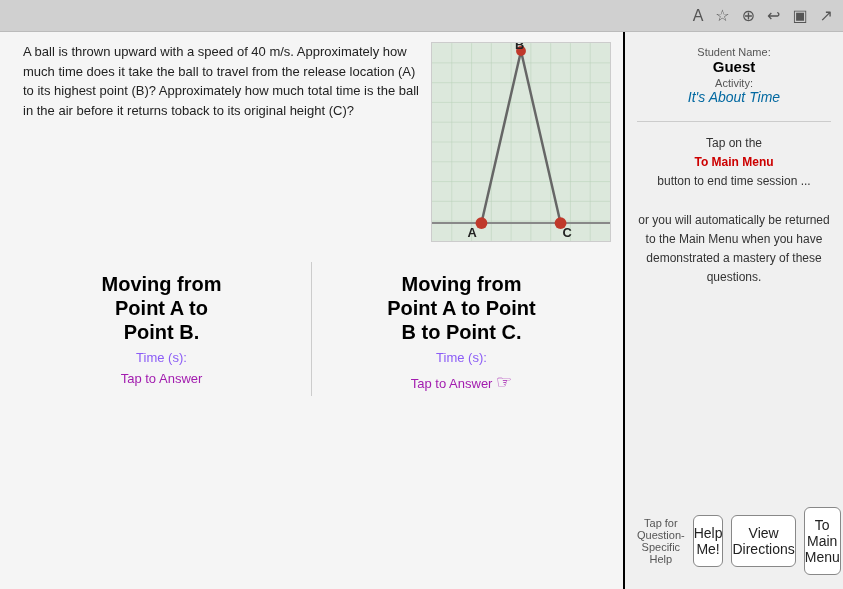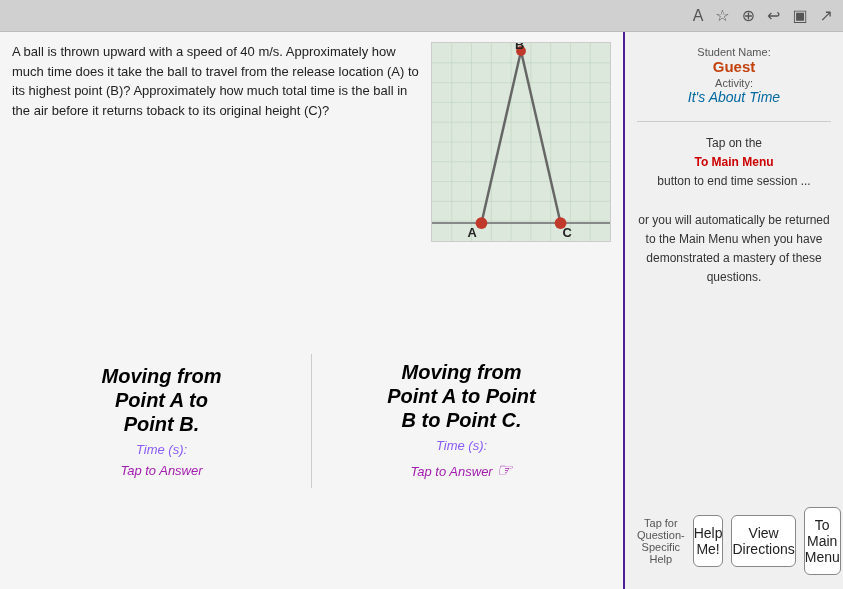--- a/index.html
+++ b/index.html
@@ -47,20 +47,21 @@
       flex: 1;
       display: flex;
       flex-direction: column;
       padding: 10px 12px;
     }
 
     .question-area {
       display: flex;
       gap: 12px;
       margin-bottom: 10px;
+      margin-left: 11px;
     }
 
     .question-text {
       flex: 1;
       font-size: 13px;
       line-height: 1.5;
       color: #222;
     }
 
     .diagram-container {
@@ -75,23 +76,22 @@
     .diagram-canvas {
       width: 100%;
       height: 100%;
     }
 
     
     .answer-boxes {
       display: flex;
       gap: 0;
       flex: 1;
-      align-items: center;
+      align-items: flex-start;
       padding-top: 10px;
-      font-style: italic;
     }
 
     .answer-box {
       flex: 1;
       padding: 10px 15px;
       border-right: 1px solid #ccc;
       display: flex;
       flex-direction: column;
       align-items: center;
       gap: 6px;
@@ -117,40 +117,40 @@
     .tap-to-answer {
       font-size: 13px;
       color: #a21caf;
       cursor: pointer;
     }
 
     
     .right-sidebar {
       width: 220px;
       background: #f0f0f0;
-      border-left: 2px solid #4c1d95;
+      border-left: 2px solid #000000;
       padding: 14px 12px;
       display: flex;
       flex-direction: column;
       gap: 8px;
     }
 
     .student-info {
       text-align: center;
       margin-bottom: 4px;
     }
 
     .student-label {
       font-size: 11px;
       color: #555;
     }
 
     .student-name {
       font-size: 15px;
-      color: #c2410c;
+      color: #000000;
       font-weight: bold;
     }
 
     .activity-label {
       font-size: 11px;
       color: #555;
       margin-top: 2px;
     }
 
     .activity-name {

